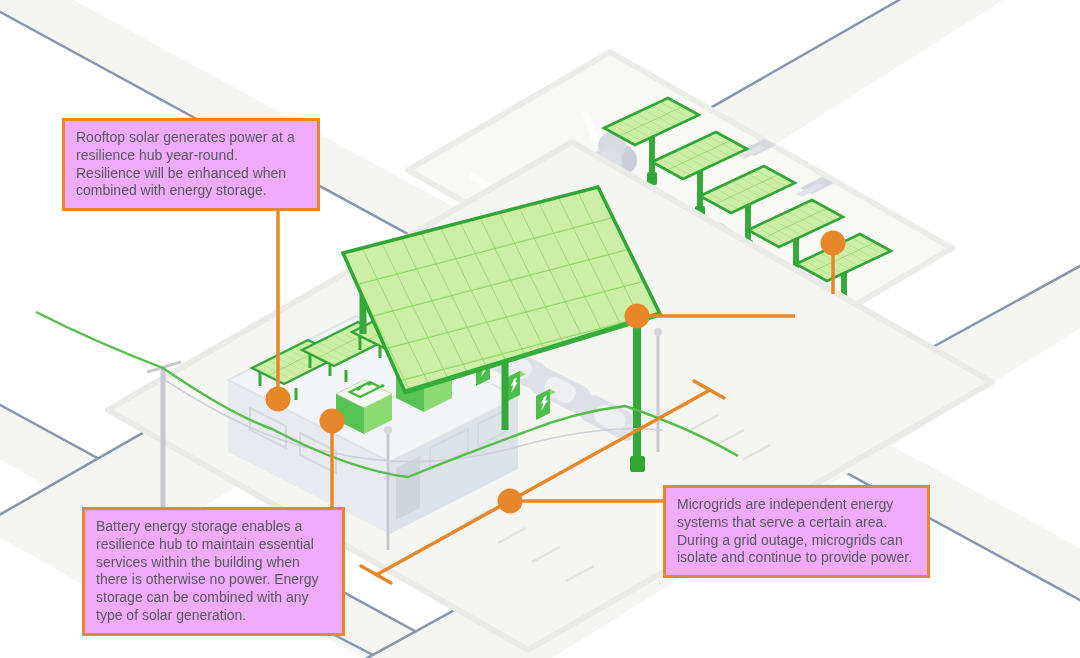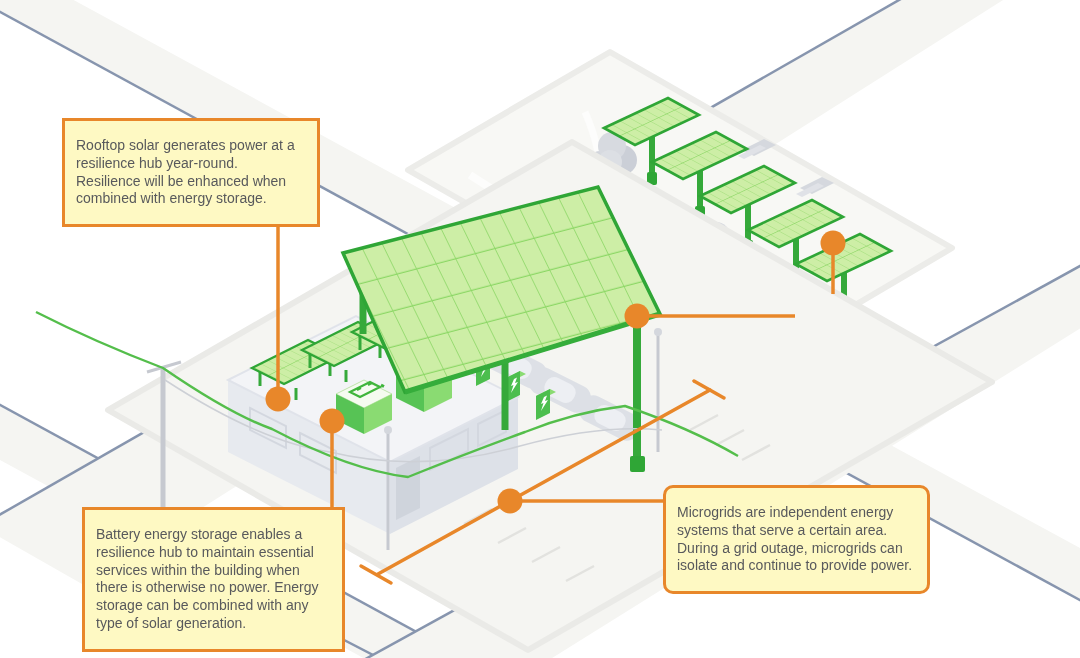--- a/index.html
+++ b/index.html
@@ -2,28 +2,28 @@
 <html><head>
 <meta charset="utf-8">
 <style>
   html,body{margin:0;padding:0;background:#fff;}
   .stage{
     position:relative;width:1080px;height:658px;overflow:hidden;background:#ffffff;
     font-family:"Liberation Sans","DejaVu Sans",sans-serif;
   }
   .stage svg{position:absolute;left:0;top:0;}
   .callout{
-    position:absolute;box-sizing:border-box;background:#fef9c3;
+    position:absolute;box-sizing:border-box;background:#f0abfc;
     border:3px solid #E8872A;color:#58595C;
-    font-size:14px;line-height:1.27;padding:16px 11px;
+    font-size:14px;line-height:1.27;padding:8px 11px;
   }
   .co-rooftop{left:62px;top:118px;width:258px;min-height:90px;}
   .co-ground{left:795px;top:292px;width:261px;min-height:97px;}
   .co-battery{left:82px;top:507px;width:263px;min-height:121px;}
-  .co-microgrid{left:663px;top:485px;width:267px;min-height:89px;border-radius:10px;}
+  .co-microgrid{left:663px;top:485px;width:267px;min-height:89px;}
 </style>
 </head>
 <body>
 
 <div class="stage">
 
 <svg width="1080" height="658" viewBox="0 0 1080 658">
   <defs>
     <pattern id="p1" width="8" height="8" patternUnits="userSpaceOnUse" patternTransform="matrix(2.45 -0.64 1.94 3.97 343 253)">
       <rect width="8" height="8" fill="#CDEEA6"></rect>

